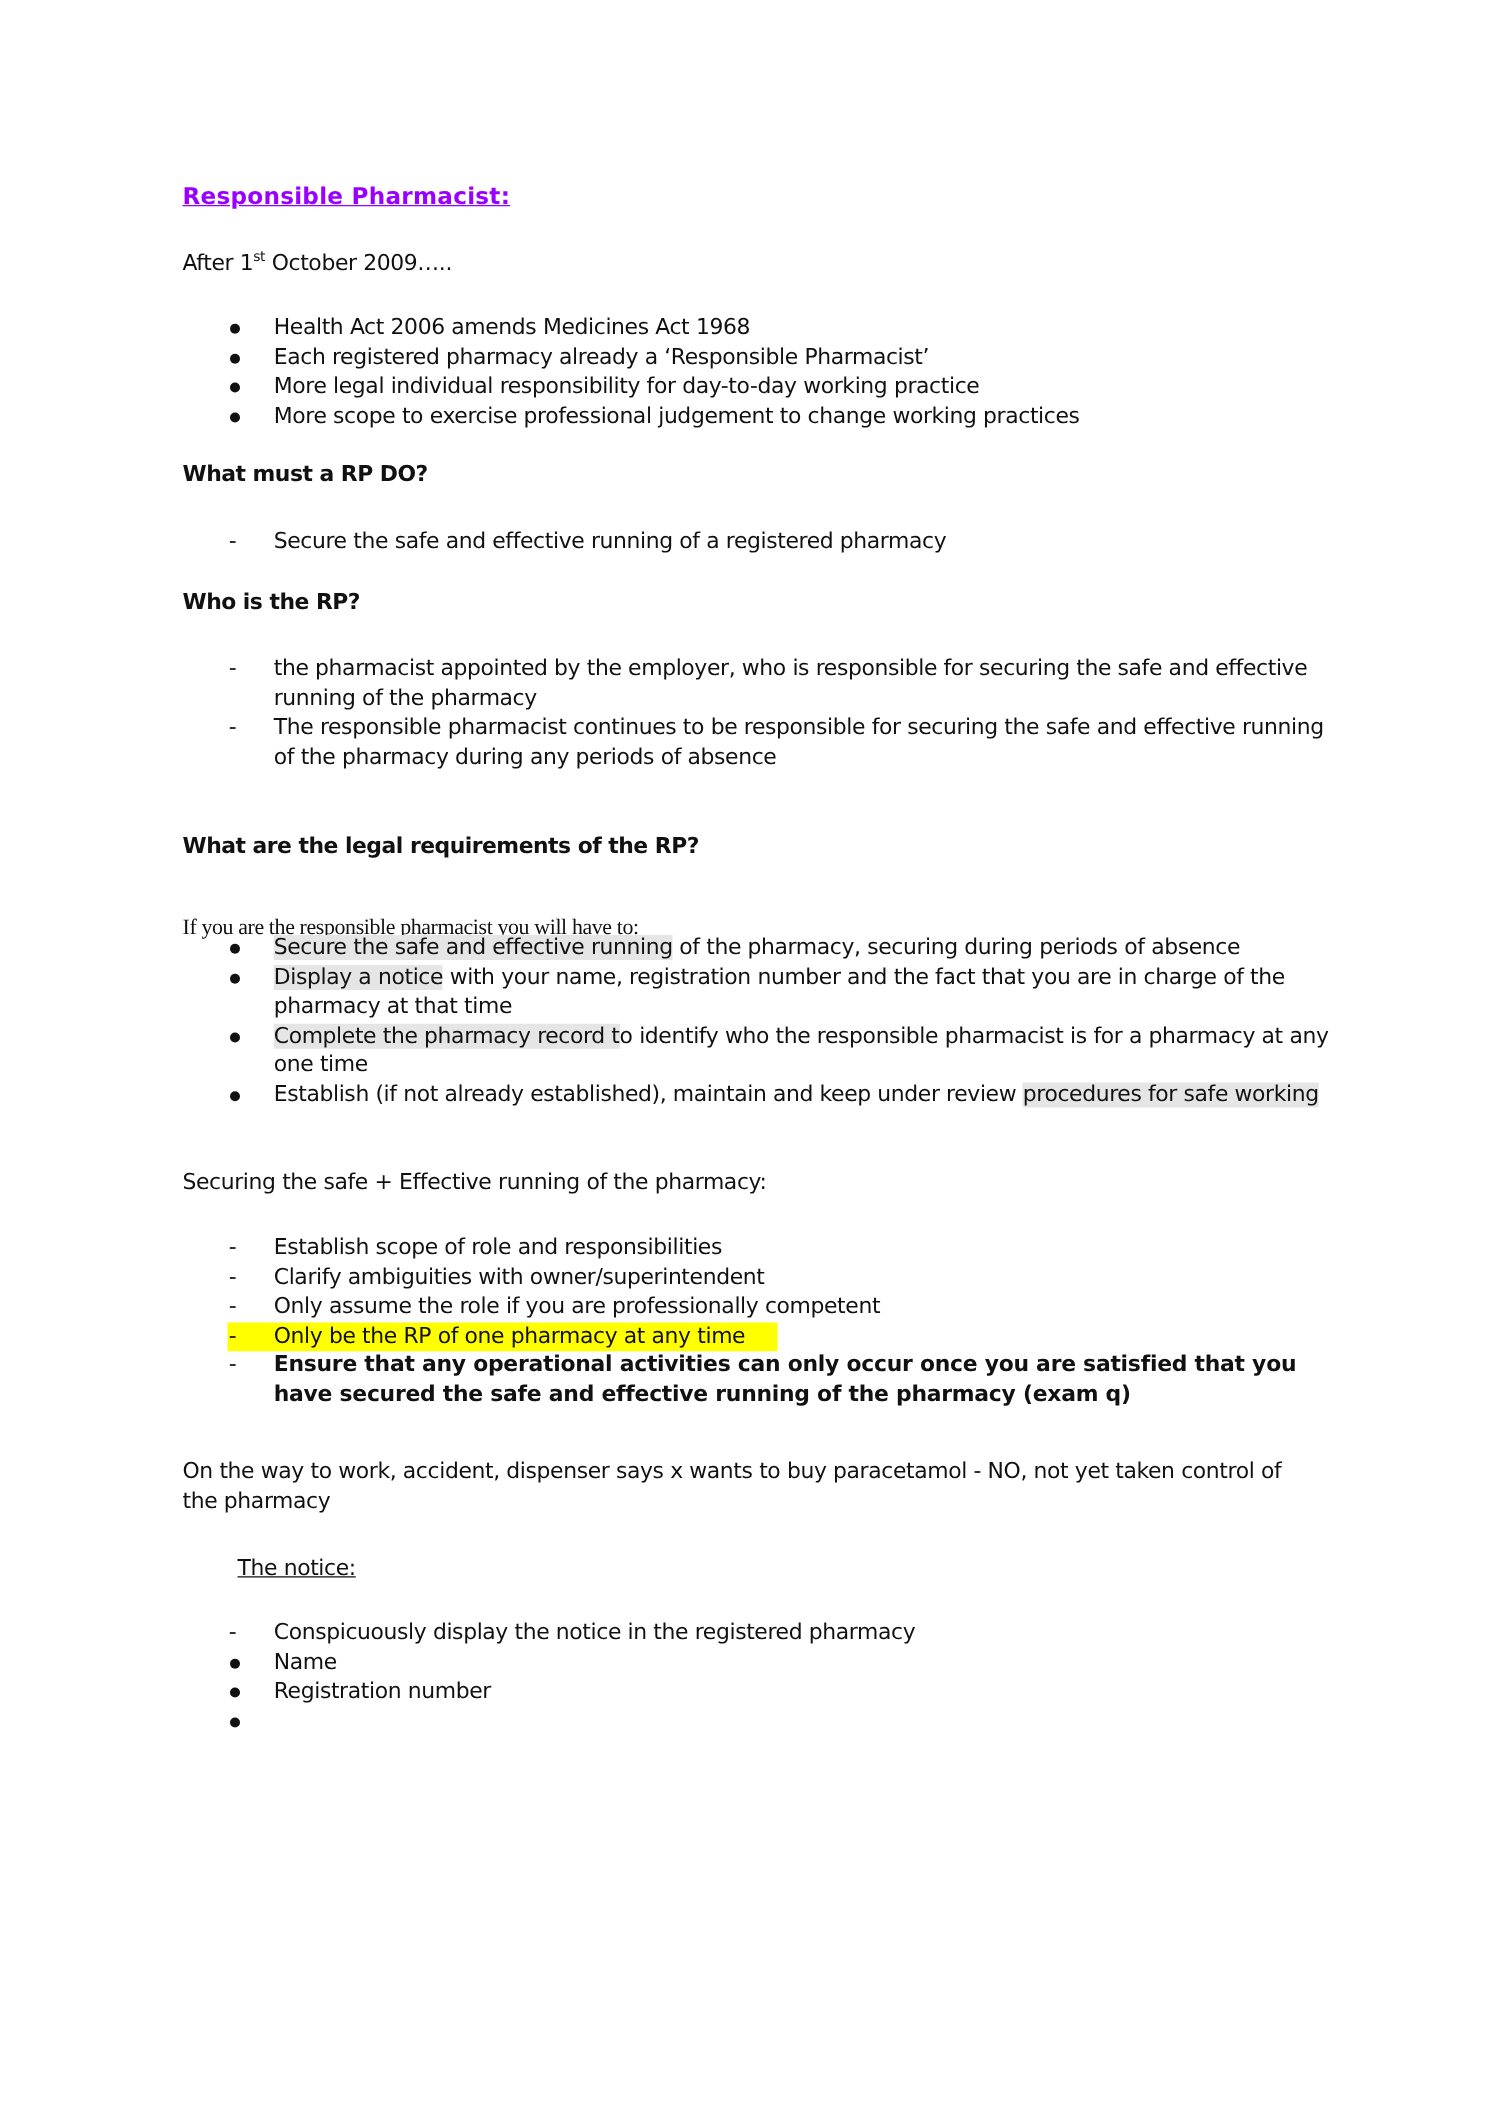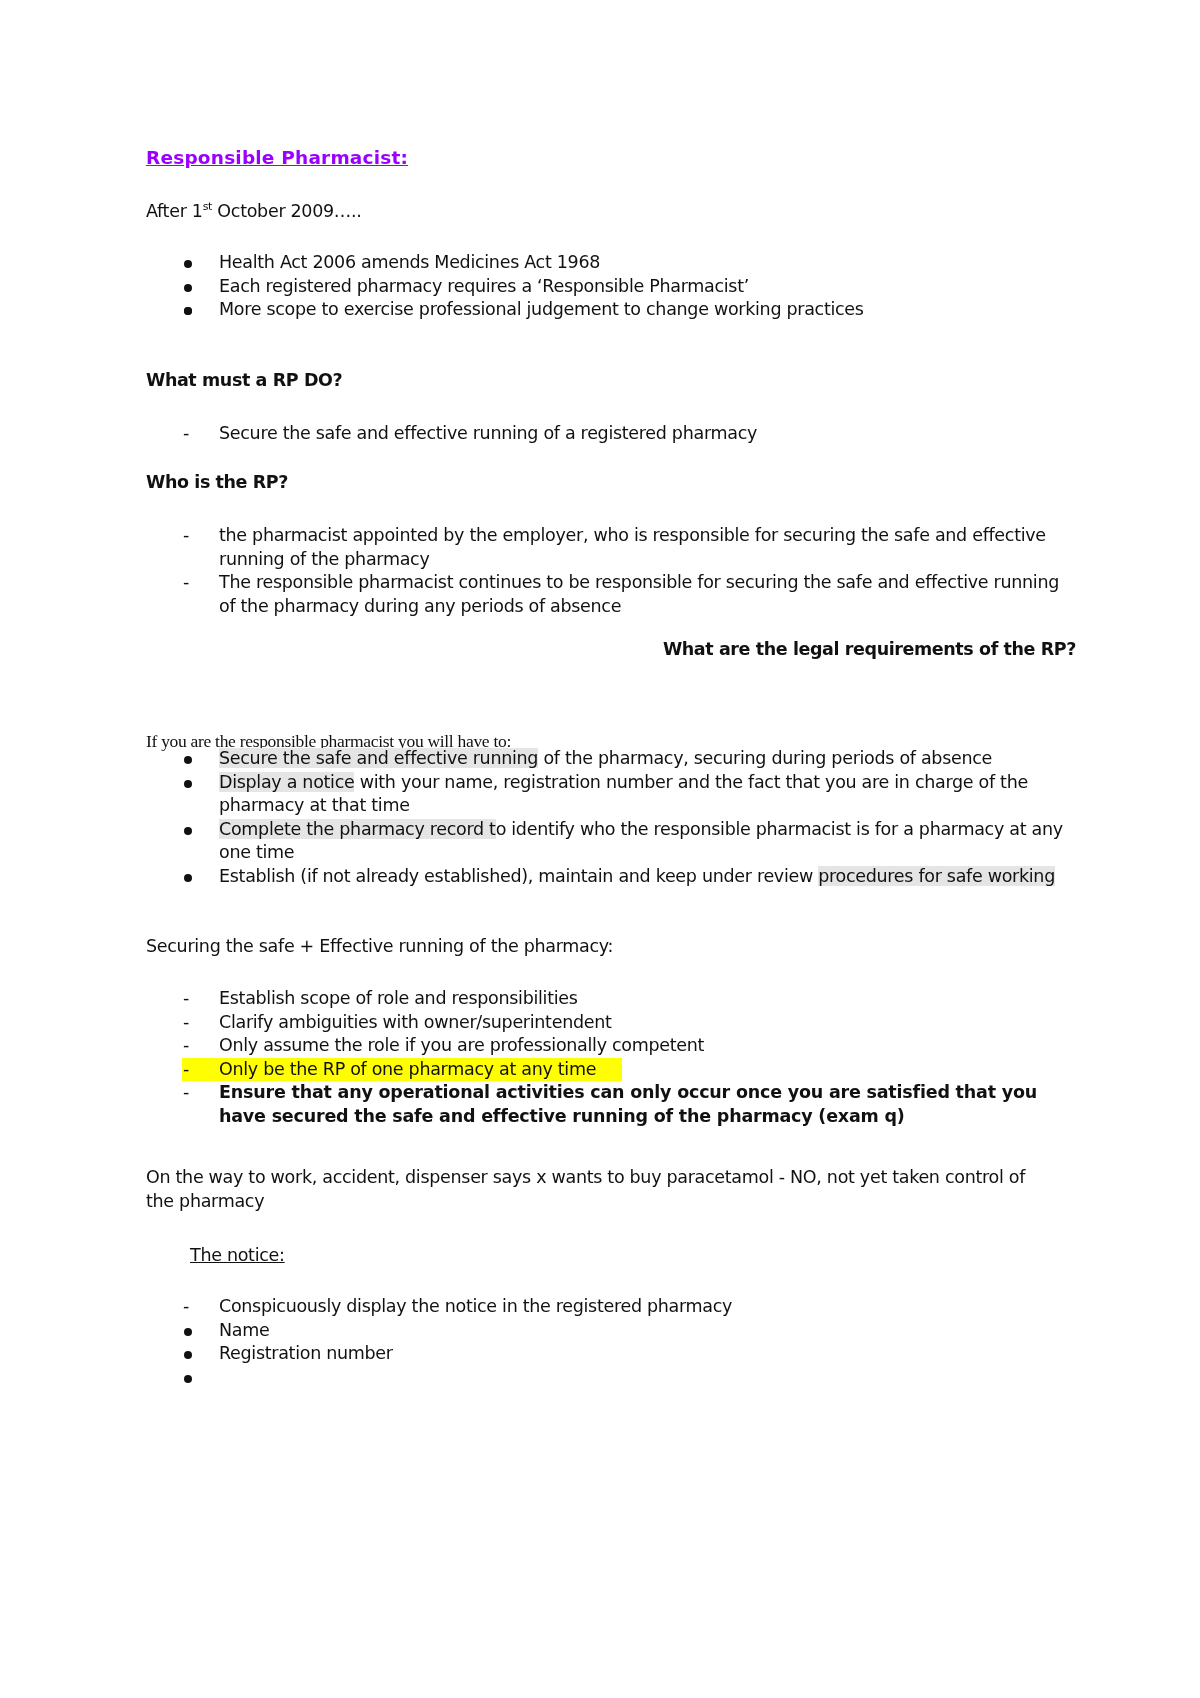--- a/index.html
+++ b/index.html
@@ -23,37 +23,37 @@
 <body>
 
 <div class="page">
 
   <div class="blk title" style="top:146px;">Responsible Pharmacist:</div>
 
   <div class="blk" style="top:200px;"><span>After 1</span><sup>st</sup><span> October 2009…..</span></div>
 
   <ul class="blk list" style="top:251px;">
     <li><span class="mk"><span class="dot"></span></span><span>Health Act 2006 amends Medicines Act 1968</span></li>
-    <li><span class="mk"><span class="dot"></span></span><span>Each registered pharmacy requires a ‘Responsible Pharmacist’</span></li>
-    <li><span class="mk"><span class="dot"></span></span></li>
+    <li><span class="mk"><span class="dot"></span></span><span>Each registered pharmacy already a ‘Responsible Pharmacist’</span></li>
+    <li><span class="mk"><span class="dot"></span></span><span>More legal individual responsibility for day-to-day working practice</span></li>
     <li><span class="mk"><span class="dot"></span></span><span>More scope to exercise professional judgement to change working practices</span></li>
   </ul>
 
   <div class="blk h" style="top:369px;">What must a RP DO?</div>
   <ul class="blk list" style="top:422px;">
     <li><span class="mk dash">-</span><span>Secure the safe and effective running of a registered pharmacy</span></li>
   </ul>
 
   <div class="blk h" style="top:471px;">Who is the RP?</div>
   <ul class="blk list" style="top:524px; width:920px;">
     <li><span class="mk dash">-</span><span>the pharmacist appointed by the employer, who is responsible for securing the safe and effective running of the pharmacy</span></li>
     <li><span class="mk dash">-</span><span>The responsible pharmacist continues to be responsible for securing the safe and effective running of the pharmacy during any periods of absence</span></li>
   </ul>
 
-  <div class="blk h" style="top:638px;text-align:right;">What are the legal requirements of the RP?</div>
+  <div class="blk h" style="top:666px;">What are the legal requirements of the RP?</div>
   <div class="blk" style="top:730px;font-family:Liberation Serif, serif;">If you are the responsible pharmacist you will have to:</div>
   <ul class="blk list" style="top:747px; width:920px;">
     <li><span class="mk"><span class="dot"></span></span><span class="hl">Secure the safe and effective running</span><span> of the pharmacy, securing during periods of absence</span></li>
     <li><span class="mk"><span class="dot"></span></span><span class="hl">Display a notice</span><span> with your name, registration number and the fact that you are in charge of the pharmacy at that time</span></li>
     <li><span class="mk"><span class="dot"></span></span><span class="hl">Complete the pharmacy record t</span><span>o identify who the responsible pharmacist is for a pharmacy at any one time</span></li>
     <li><span class="mk"><span class="dot"></span></span><span>Establish (if not already established), maintain and keep under review </span><span class="hl">procedures for safe working</span></li>
   </ul>
 
   <div class="blk" style="top:935px;">Securing the safe + Effective running of the pharmacy:</div>
   <ul class="blk list" style="top:987px; width:920px;">

